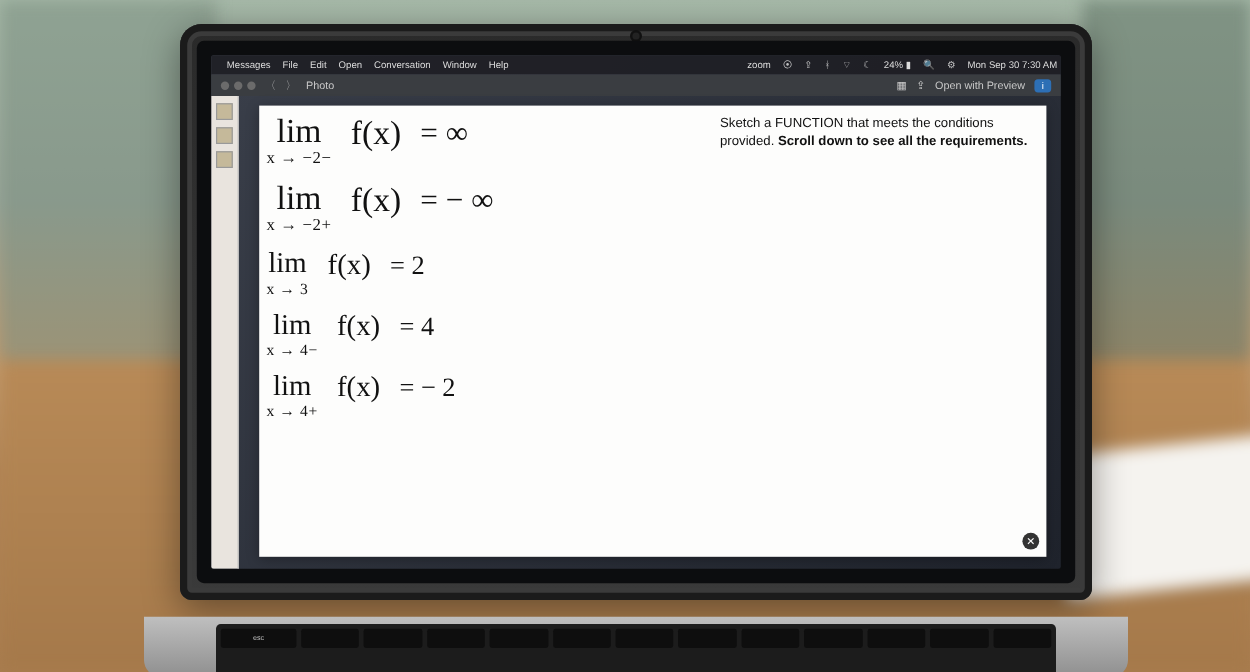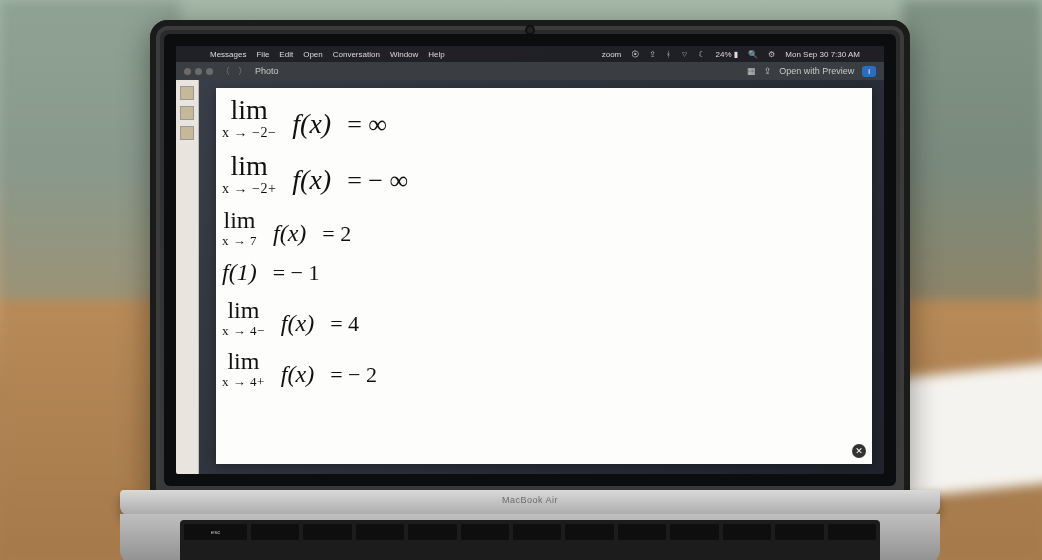--- a/index.html
+++ b/index.html
@@ -6,46 +6,46 @@
   .scene{position:relative;width:1042px;height:560px;background:linear-gradient(180deg,#a6b9a8 0%,#9aa79a 30%,#c19a6d 55%,#b18456 70%,#a97d4f 100%)}
   .bg-blur{position:absolute;inset:0;filter:blur(6px);}
   .bg-panel{position:absolute;background:rgba(120,140,125,.5)}
   .desk{position:absolute;left:0;right:0;top:300px;height:260px;background:linear-gradient(180deg,#b88a57 0%,#a5794a 100%)}
   .paper{position:absolute;right:-40px;bottom:70px;width:200px;height:120px;background:#f5f3ef;transform:rotate(-6deg);box-shadow:0 2px 6px rgba(0,0,0,.2)}
   .laptop{position:absolute;left:150px;top:20px;width:760px;height:520px}
   .lid{position:absolute;left:0;top:0;width:760px;height:480px;background:linear-gradient(180deg,#2a2a2a,#3a3a3a);border-radius:18px 18px 10px 10px;box-shadow:0 8px 30px rgba(0,0,0,.4), inset 0 0 0 6px #1b1b1b, inset 0 0 0 10px #3b3b3b}
   .bezel{position:absolute;left:14px;top:14px;right:14px;bottom:14px;background:#0c0d0f;border-radius:6px}
   .camera{position:absolute;left:50%;top:7px;width:6px;height:6px;margin-left:-3px;border-radius:50%;background:#222;box-shadow:0 0 0 2px #111}
   .screen{position:absolute;left:26px;top:26px;right:26px;bottom:26px;background:linear-gradient(135deg,#3a3f4a,#1f232c);border-radius:2px;overflow:hidden}
-  .menubar{position:absolute;left:0;right:0;top:0;height:16px;background:rgba(30,30,35,.9);display:flex;align-items:center;padding:0 24px;font-size:8px;color:#dcdcdc;gap:10px}
+  .menubar{position:absolute;left:0;right:0;top:0;height:16px;background:rgba(30,30,35,.9);display:flex;align-items:center;padding:0 3px;font-size:8px;color:#dcdcdc;gap:10px}
   .menubar .spacer{flex:1}
   .menubar .item{white-space:nowrap}
   .apple{font-size:9px}
   .mb-icon{opacity:.85}
   .subbar{position:absolute;left:0;right:0;top:16px;height:18px;background:#3a3d41;display:flex;align-items:center;padding:0 8px;gap:8px;font-size:9px;color:#c9c9c9}
   .traffic{display:flex;gap:4px}
   .traffic span{width:7px;height:7px;border-radius:50%;background:#6b6b6b}
   .nav-arrow{opacity:.7}
   .subbar .spacer{flex:1}
   .pill{background:#2d6fb5;color:#fff;border-radius:3px;padding:1px 6px;font-size:8px}
   .leftdock{position:absolute;left:0;top:34px;bottom:0;width:22px;background:#e9e4de;border-right:1px solid #bbb;display:flex;flex-direction:column;align-items:center;padding-top:6px;gap:6px}
   .leftdock .thumb{width:12px;height:12px;background:#c5b99a;border:1px solid #999}
   .doc{position:absolute;left:40px;top:42px;right:12px;bottom:10px;background:#fdfdfc;box-shadow:0 2px 10px rgba(0,0,0,.3);overflow:hidden}
   .doc-inner{position:absolute;inset:0;padding:12px 18px 12px 26px}
   .instr{position:absolute;right:12px;top:8px;width:260px;font-size:11px;color:#111;line-height:1.35}
   .instr b{font-weight:700}
   .mathcol{position:absolute;left:6px;top:2px;width:310px}
   .eq{font-family:"Times New Roman",Georgia,serif;color:#111;margin:6px 0 12px 0;position:relative}
-  .bigline{display:flex;align-items:flex-end;gap:16px}
+  .bigline{display:flex;gap:16px}
   .limblock{display:inline-block;text-align:center;line-height:1}
   .lim-top{font-size:28px}
   .lim-sub{font-size:14px;letter-spacing:.5px;margin-top:2px}
   .mid .lim-top{font-size:24px}
   .mid .lim-sub{font-size:13px}
-  .fx{font-size:28px;font-style:italic}
+  .fx{font-size:28px;}
   .mid .fx{font-size:24px}
   .rhs{font-size:26px}
   .mid .rhs{font-size:22px}
   .badge{position:absolute;right:6px;bottom:6px;width:14px;height:14px;border-radius:50%;background:#333;color:#fff;font-size:9px;display:flex;align-items:center;justify-content:center}
   .hinge{position:absolute;left:-30px;right:-30px;top:470px;height:26px;background:linear-gradient(180deg,#d9d9d9,#a9a9a9);border-radius:4px 4px 10px 10px;box-shadow:0 6px 10px rgba(0,0,0,.3)}
   .hinge .brand{position:absolute;left:50%;top:5px;transform:translateX(-50%);font-size:9px;color:#6b6b6b;letter-spacing:.5px}
   .kbdeck{position:absolute;left:-30px;right:-30px;top:494px;height:50px;background:linear-gradient(180deg,#bfbfbf,#8f8f8f);border-radius:0 0 14px 14px;overflow:hidden}
   .kb{position:absolute;left:60px;right:60px;top:6px;height:40px;background:#1c1c1c;border-radius:4px;display:flex;gap:4px;padding:4px;align-items:flex-start}
   .key{flex:1;height:16px;background:#0e0e0e;border-radius:2px;color:#bdbdbd;font-size:6px;display:flex;align-items:center;justify-content:center}
   .key.esc{flex:1.3}
@@ -107,20 +107,24 @@
 
         <div class="leftdock">
           <div class="thumb"></div>
           <div class="thumb"></div>
           <div class="thumb"></div>
         </div>
 
         <div class="doc">
           <div class="doc-inner">
 
+            <div class="instr">
+              <span>Sketch a FUNCTION that meets the conditions provided. </span>
+              <b>Scroll down to see all the requirements.</b>
+            </div>
 
             <div class="mathcol">
 
               <div class="eq">
                 <div class="bigline">
                   <span class="limblock">
                     <div class="lim-top">lim</div>
                     <div class="lim-sub">x → −2−</div>
                   </span>
                   <span class="fx">f(x)</span>
@@ -136,33 +140,27 @@
                   </span>
                   <span class="fx">f(x)</span>
                   <span class="rhs">= − ∞</span>
                 </div>
               </div>
 
               <div class="eq mid">
                 <div class="bigline">
                   <span class="limblock">
                     <div class="lim-top">lim</div>
-                    <div class="lim-sub">x → 7</div>
+                    <div class="lim-sub">x → 3</div>
                   </span>
                   <span class="fx">f(x)</span>
                   <span class="rhs">= 2</span>
                 </div>
               </div>
 
-              <div class="eq mid">
-                <div class="bigline">
-                  <span class="fx">f(1)</span>
-                  <span class="rhs">= − 1</span>
-                </div>
-              </div>
 
               <div class="eq mid">
                 <div class="bigline">
                   <span class="limblock">
                     <div class="lim-top">lim</div>
                     <div class="lim-sub">x → 4−</div>
                   </span>
                   <span class="fx">f(x)</span>
                   <span class="rhs">= 4</span>
                 </div>
@@ -181,23 +179,20 @@
 
             </div>
 
             <div class="badge">✕</div>
           </div>
         </div>
 
       </div>
     </div>
 
-    <div class="hinge">
-      <div class="brand">MacBook Air</div>
-    </div>
     <div class="kbdeck">
       <div class="kb">
         <div class="key esc">esc</div>
         <div class="key"></div>
         <div class="key"></div>
         <div class="key"></div>
         <div class="key"></div>
         <div class="key"></div>
         <div class="key"></div>
         <div class="key"></div>

